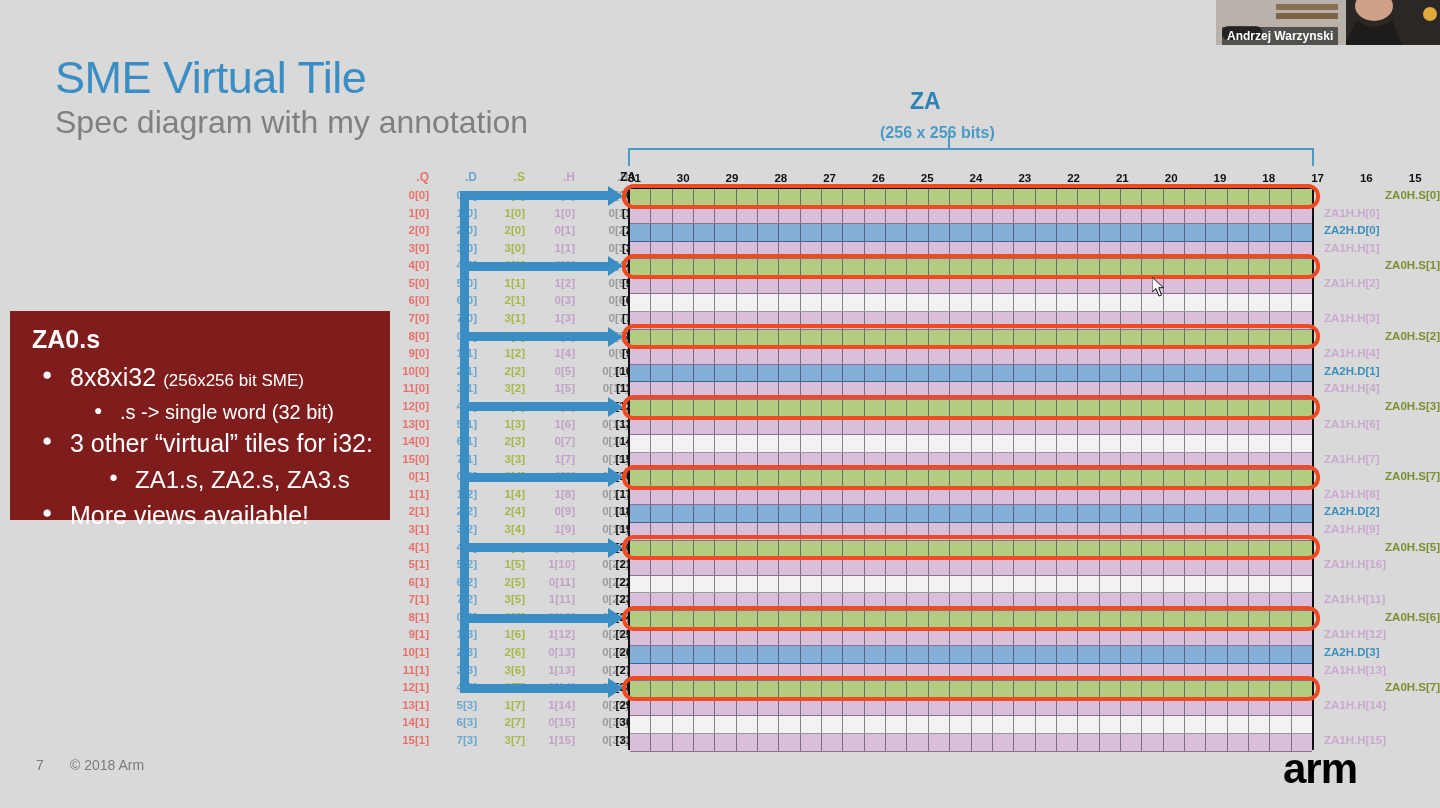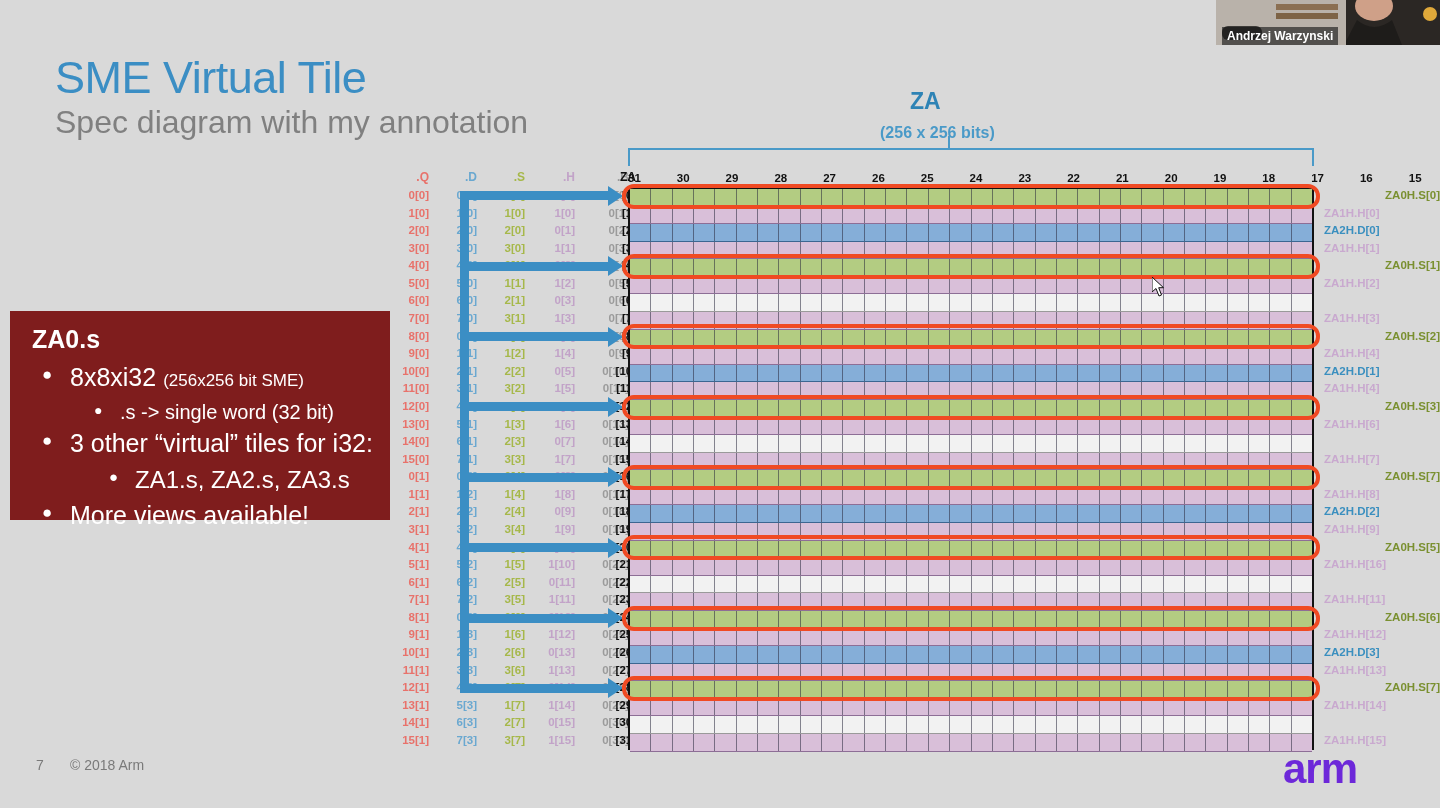--- a/index.html
+++ b/index.html
@@ -81,21 +81,21 @@
   #rlabels{position:absolute;left:1324px;top:187px;width:116px;}
   .rl{height:17.59px;font-size:11.5px;font-weight:bold;line-height:17.59px;white-space:nowrap;}
   .rl-s{color:#7a9030;text-align:right;}
   .rl-h{color:#c9a9cf;}
   .rl-d{color:#3a8fbf;}
   .rl-blank{color:transparent;}
 
   
   #pageno{position:absolute;left:36px;top:757px;font-size:14px;color:#7a7a7a;}
   #copy{position:absolute;left:70px;top:757px;font-size:14px;color:#7a7a7a;}
-  #armlogo{position:absolute;left:1283px;top:748px;font-size:42px;color:#6d28d9;
+  #armlogo{position:absolute;left:1283px;top:748px;font-size:42px;color:#000000;
            font-weight:bold;letter-spacing:-1px;line-height:42px;}
 
   
   #webcam{position:absolute;left:1216px;top:0;width:224px;height:45px;overflow:hidden;
           background:linear-gradient(160deg,#cfc9c2 0%,#b6aea6 30%,#7d7670 55%,#3a3632 75%,#23201d 100%);}
   #wcname{position:absolute;left:1222px;top:27px;height:18px;padding:0 5px;
           background:rgba(20,20,20,.62);color:#fff;font-size:12px;line-height:18px;font-weight:bold;}
 
   
   #cursor{position:absolute;left:1152px;top:277px;width:14px;height:20px;}

